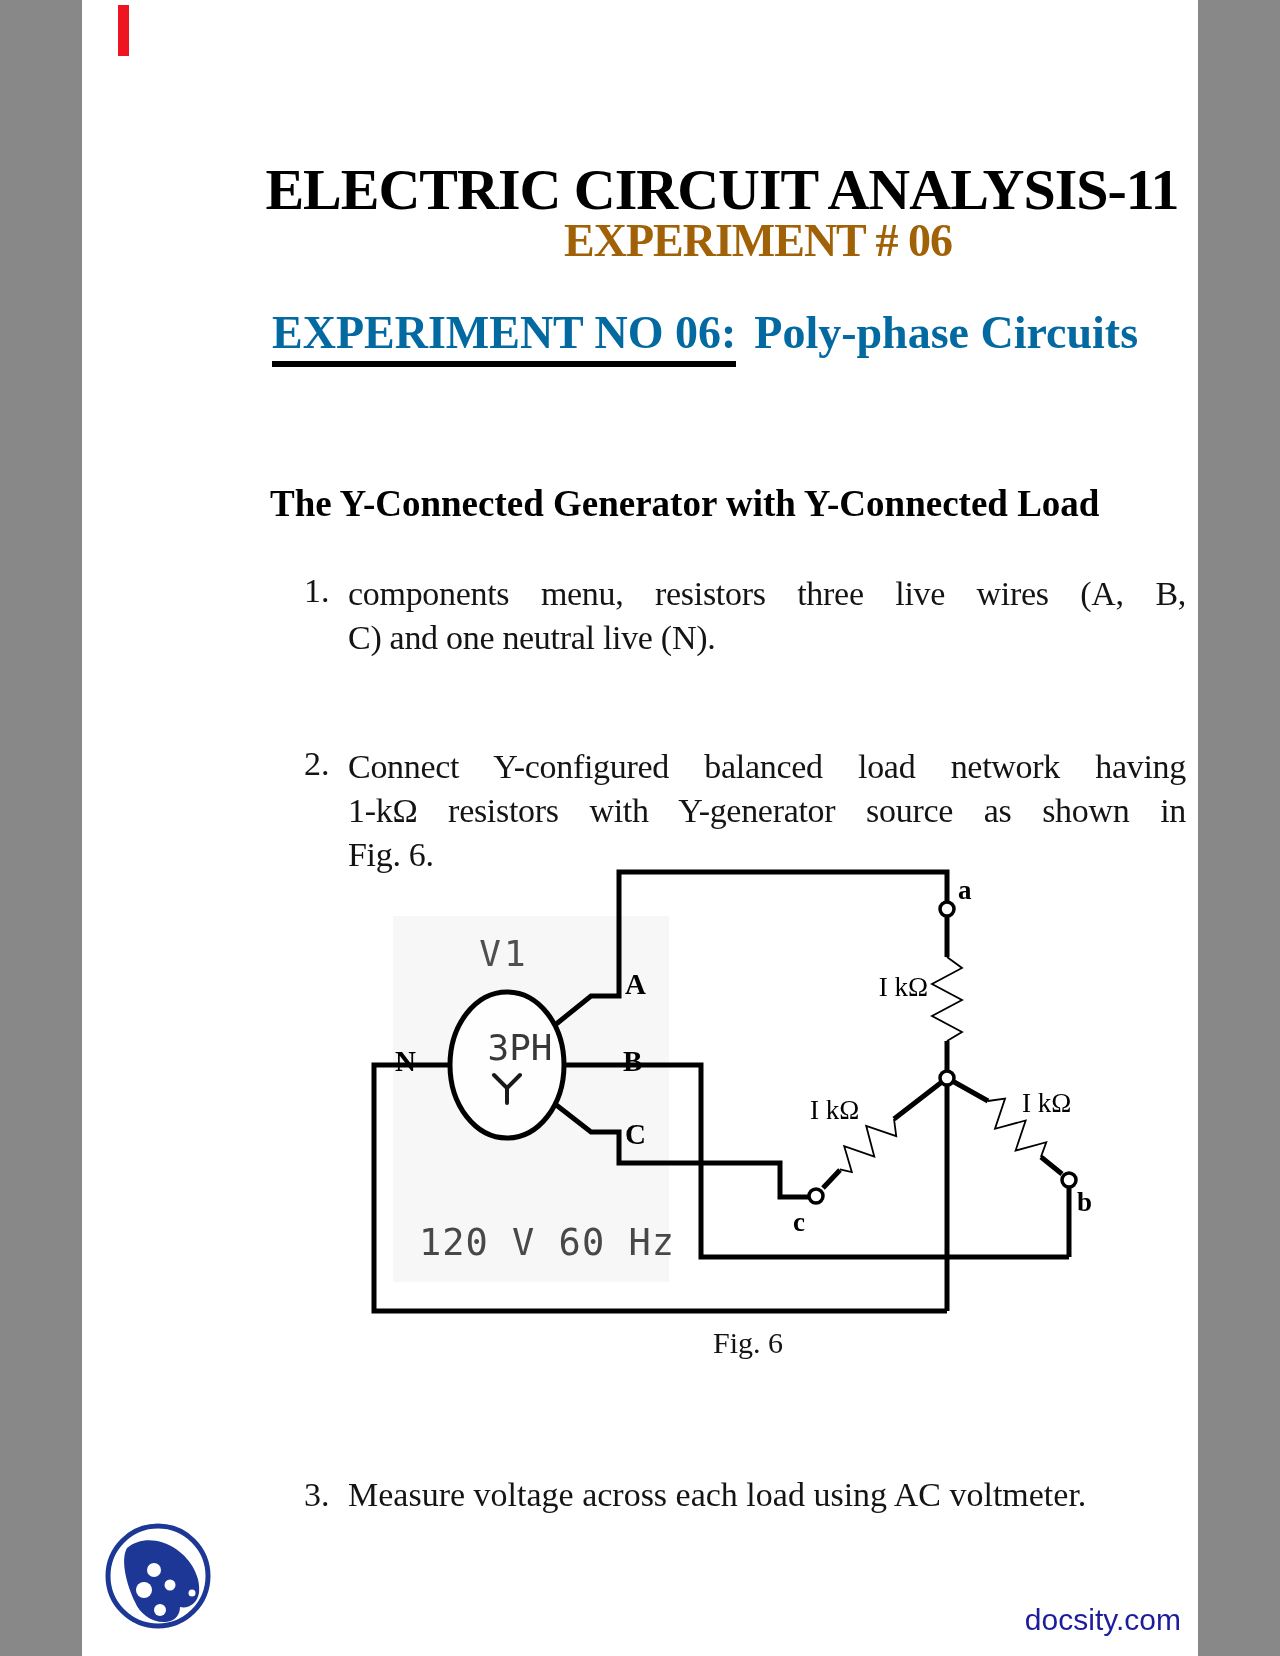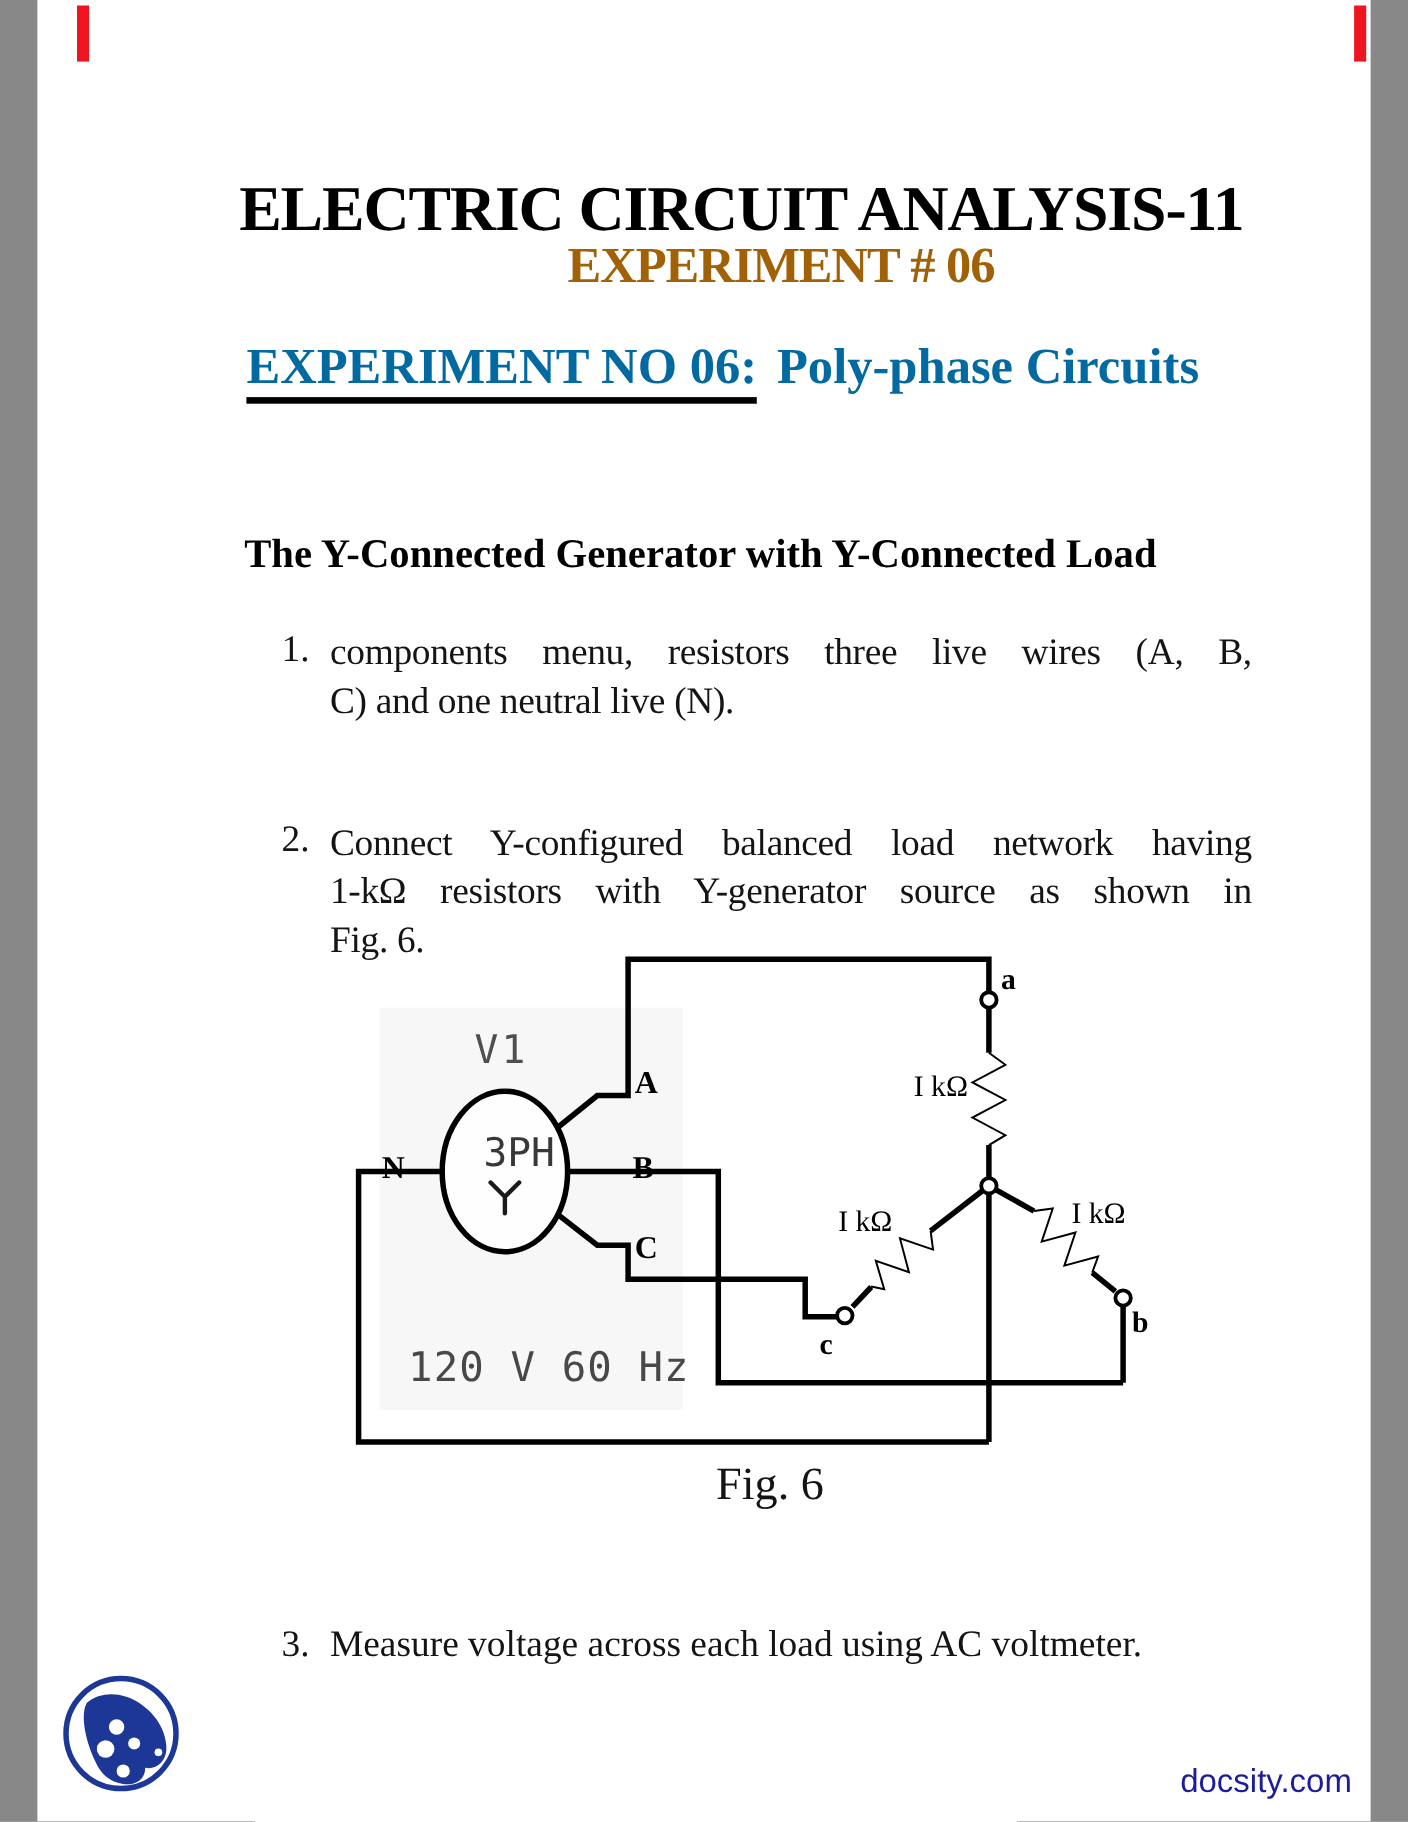--- a/index.html
+++ b/index.html
@@ -1,34 +1,34 @@
 <!DOCTYPE html>
 <html><head>
 <meta charset="utf-8">
 <style>
   html,body{margin:0;padding:0;background:#888;}
   #page{
-    position:relative;width:1212px;height:1656px;background:#ffffff;
+    position:relative;width:1116px;height:1656px;background:#ffffff;
     font-family:"Liberation Serif",serif;color:#141414;overflow:hidden;
     margin:0 auto;
   }
   .abs{position:absolute;}
   .red-mark{position:absolute;width:11px;height:51px;top:5px;}
   #title-l1{left:0;width:1280px;top:156px;text-align:center;font-size:58px;font-weight:700;color:#000;letter-spacing:-1px;}
   #title-l2{left:72px;width:1208px;top:214px;text-align:center;font-size:46px;font-weight:700;color:#a16207;letter-spacing:-1px;}
   #heading{left:190px;top:306px;font-size:46px;font-weight:700;color:#0369a1;white-space:nowrap;}
   #heading .u{border-bottom:6px solid #000;padding-bottom:3px;}
   #heading .rest{margin-left:18px;}
   #subheading{left:188px;top:482px;font-size:37px;font-weight:700;color:#000;white-space:nowrap;text-align:right;}
   .item-number{position:absolute;left:222px;width:40px;font-size:34px;}
   .item-body{position:absolute;left:266px;width:838px;font-size:34px;letter-spacing:-0.3px;}
   .item-body .ln{height:44px;line-height:44px;text-align:justify;text-align-last:justify;white-space:nowrap;}
   .item-body .ln.last{text-align:left;text-align-last:left;}
   #item3-text{position:absolute;left:266px;top:1476px;font-size:34px;white-space:nowrap;}
-  #fig-caption{left:580px;top:1326px;width:172px;text-align:center;font-size:42px;}
+  #fig-caption{left:580px;top:1326px;width:172px;text-align:center;font-size:30px;}
   #figure-svg{position:absolute;left:260px;top:855px;}
   #logo-svg{position:absolute;left:18px;top:1518px;}
   #brand{position:absolute;right:17px;top:1603px;font-family:"Liberation Sans",sans-serif;font-size:30px;}
   svg text{font-family:"Liberation Serif",serif;}
   svg text.mono{font-family:"DejaVu Sans Mono",monospace;}
 </style>
 </head>
 <body>
 
 <div id="page">

